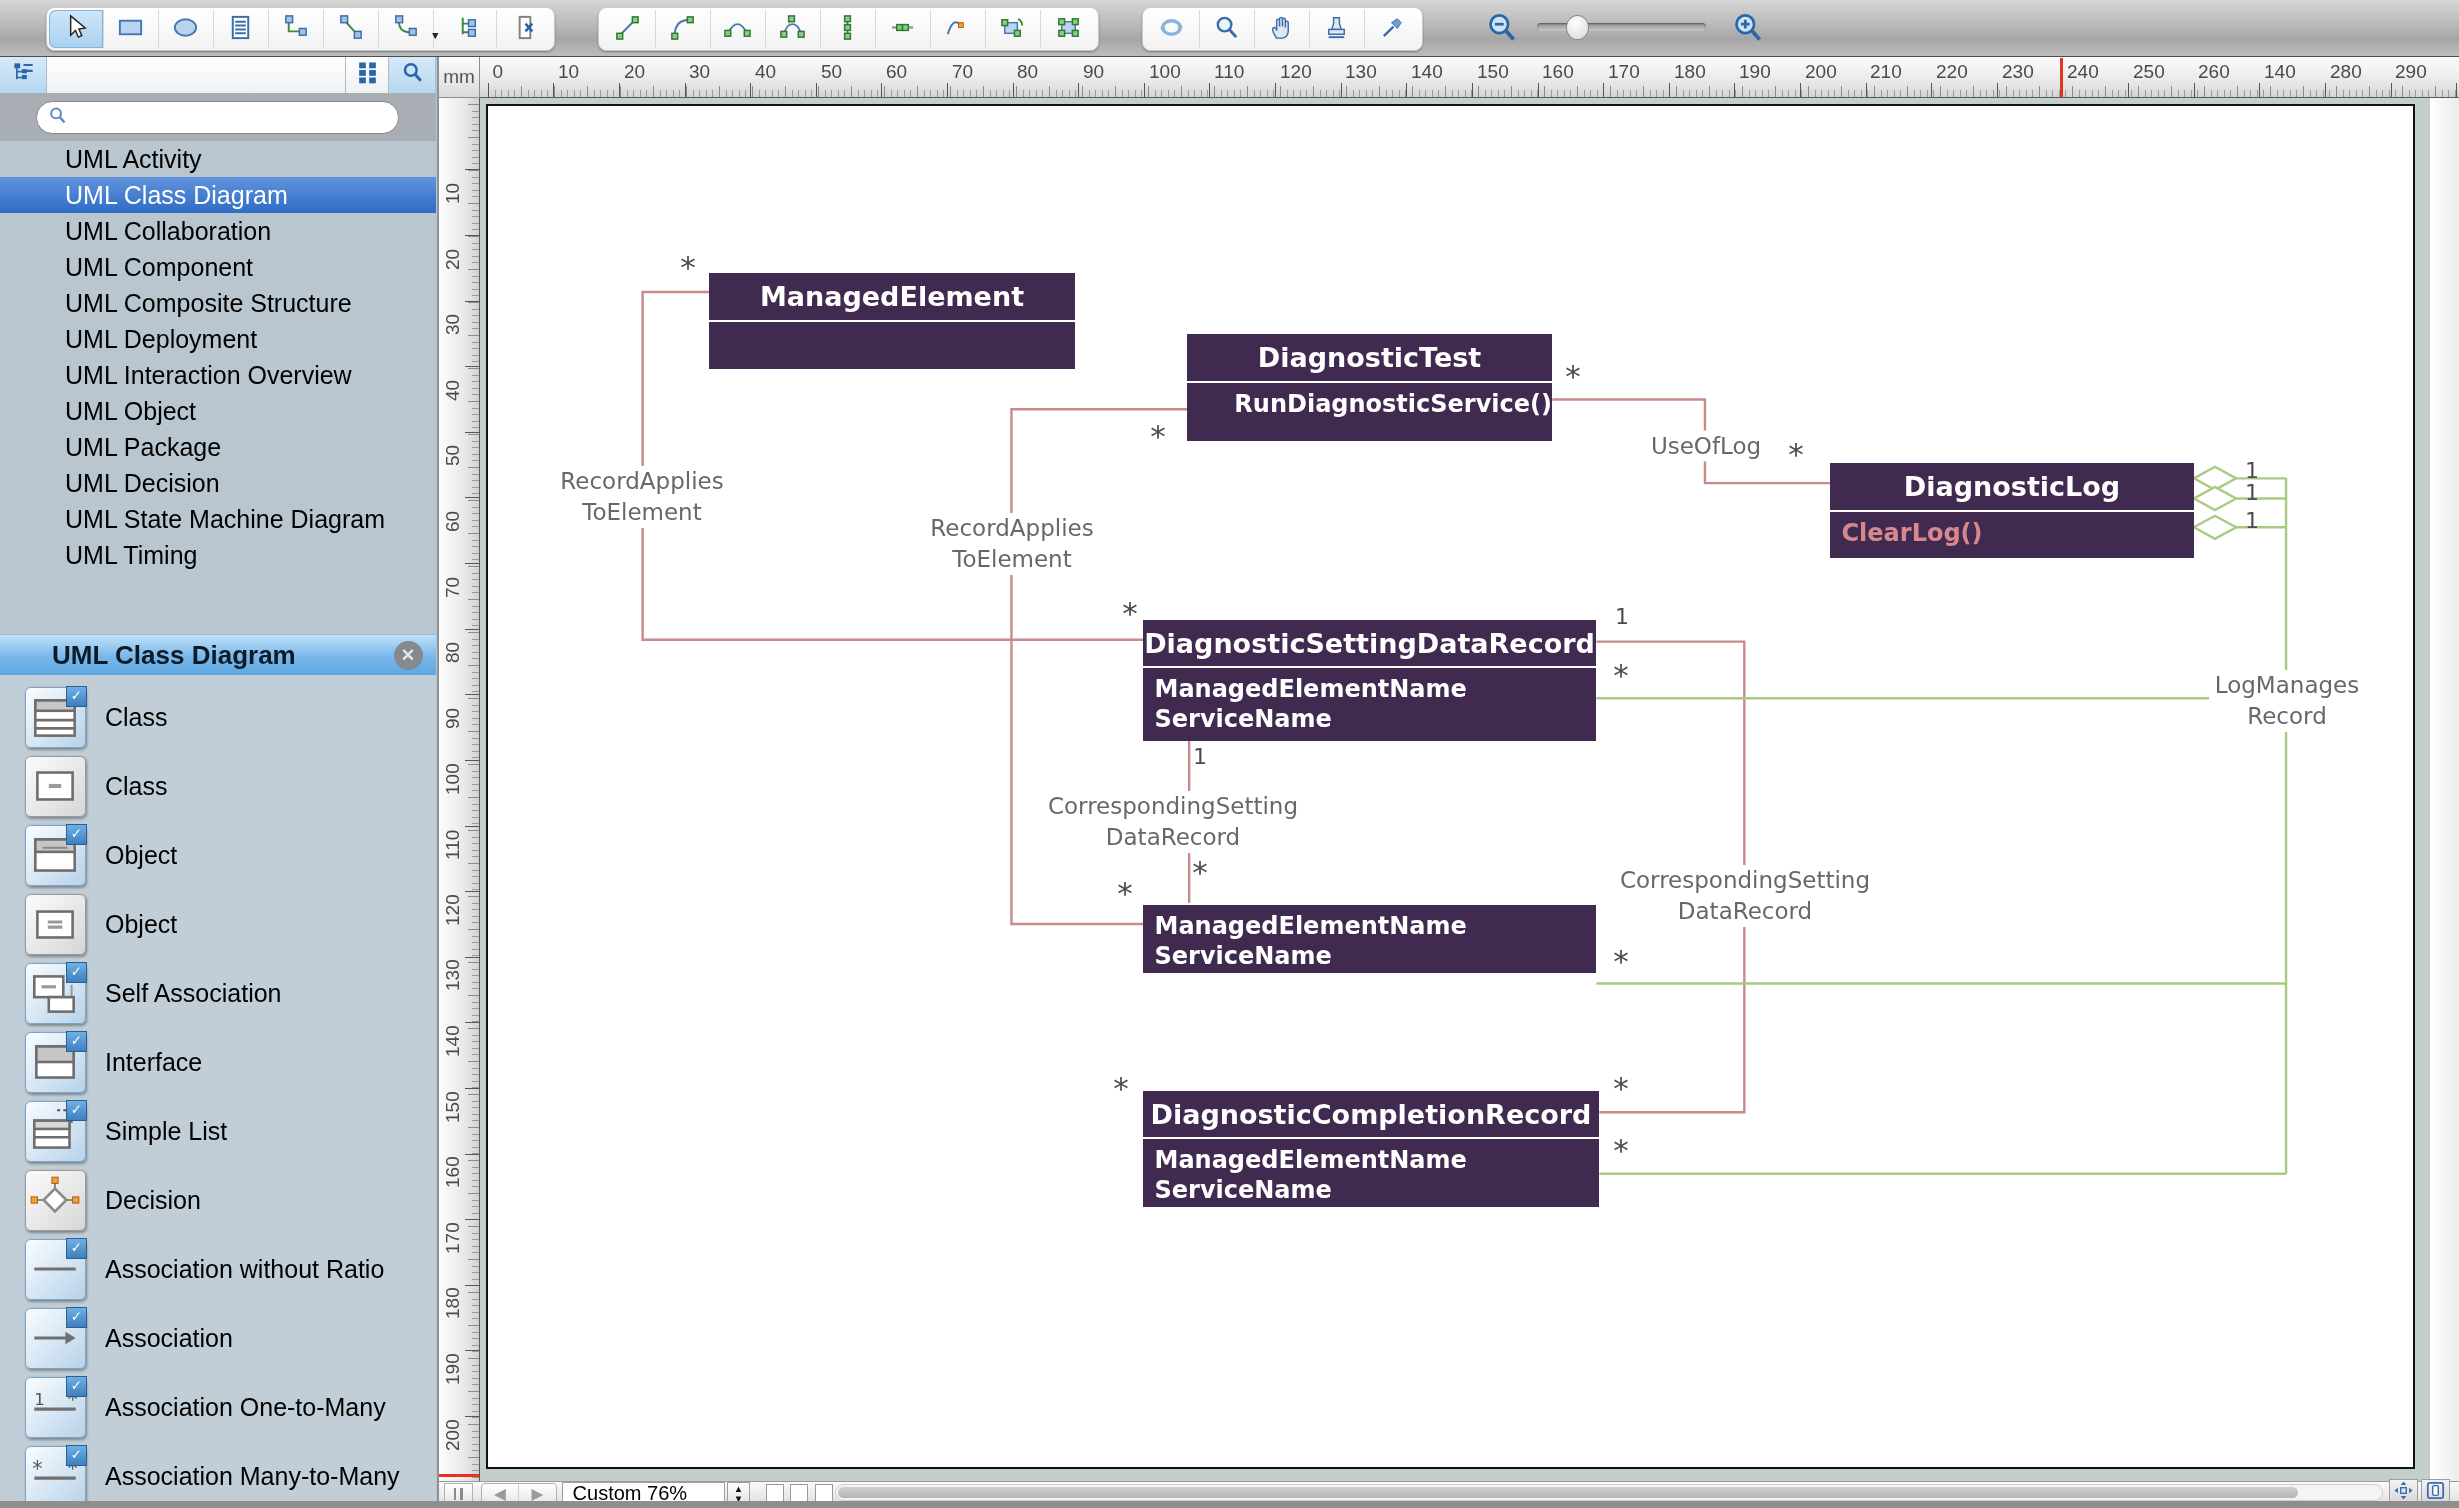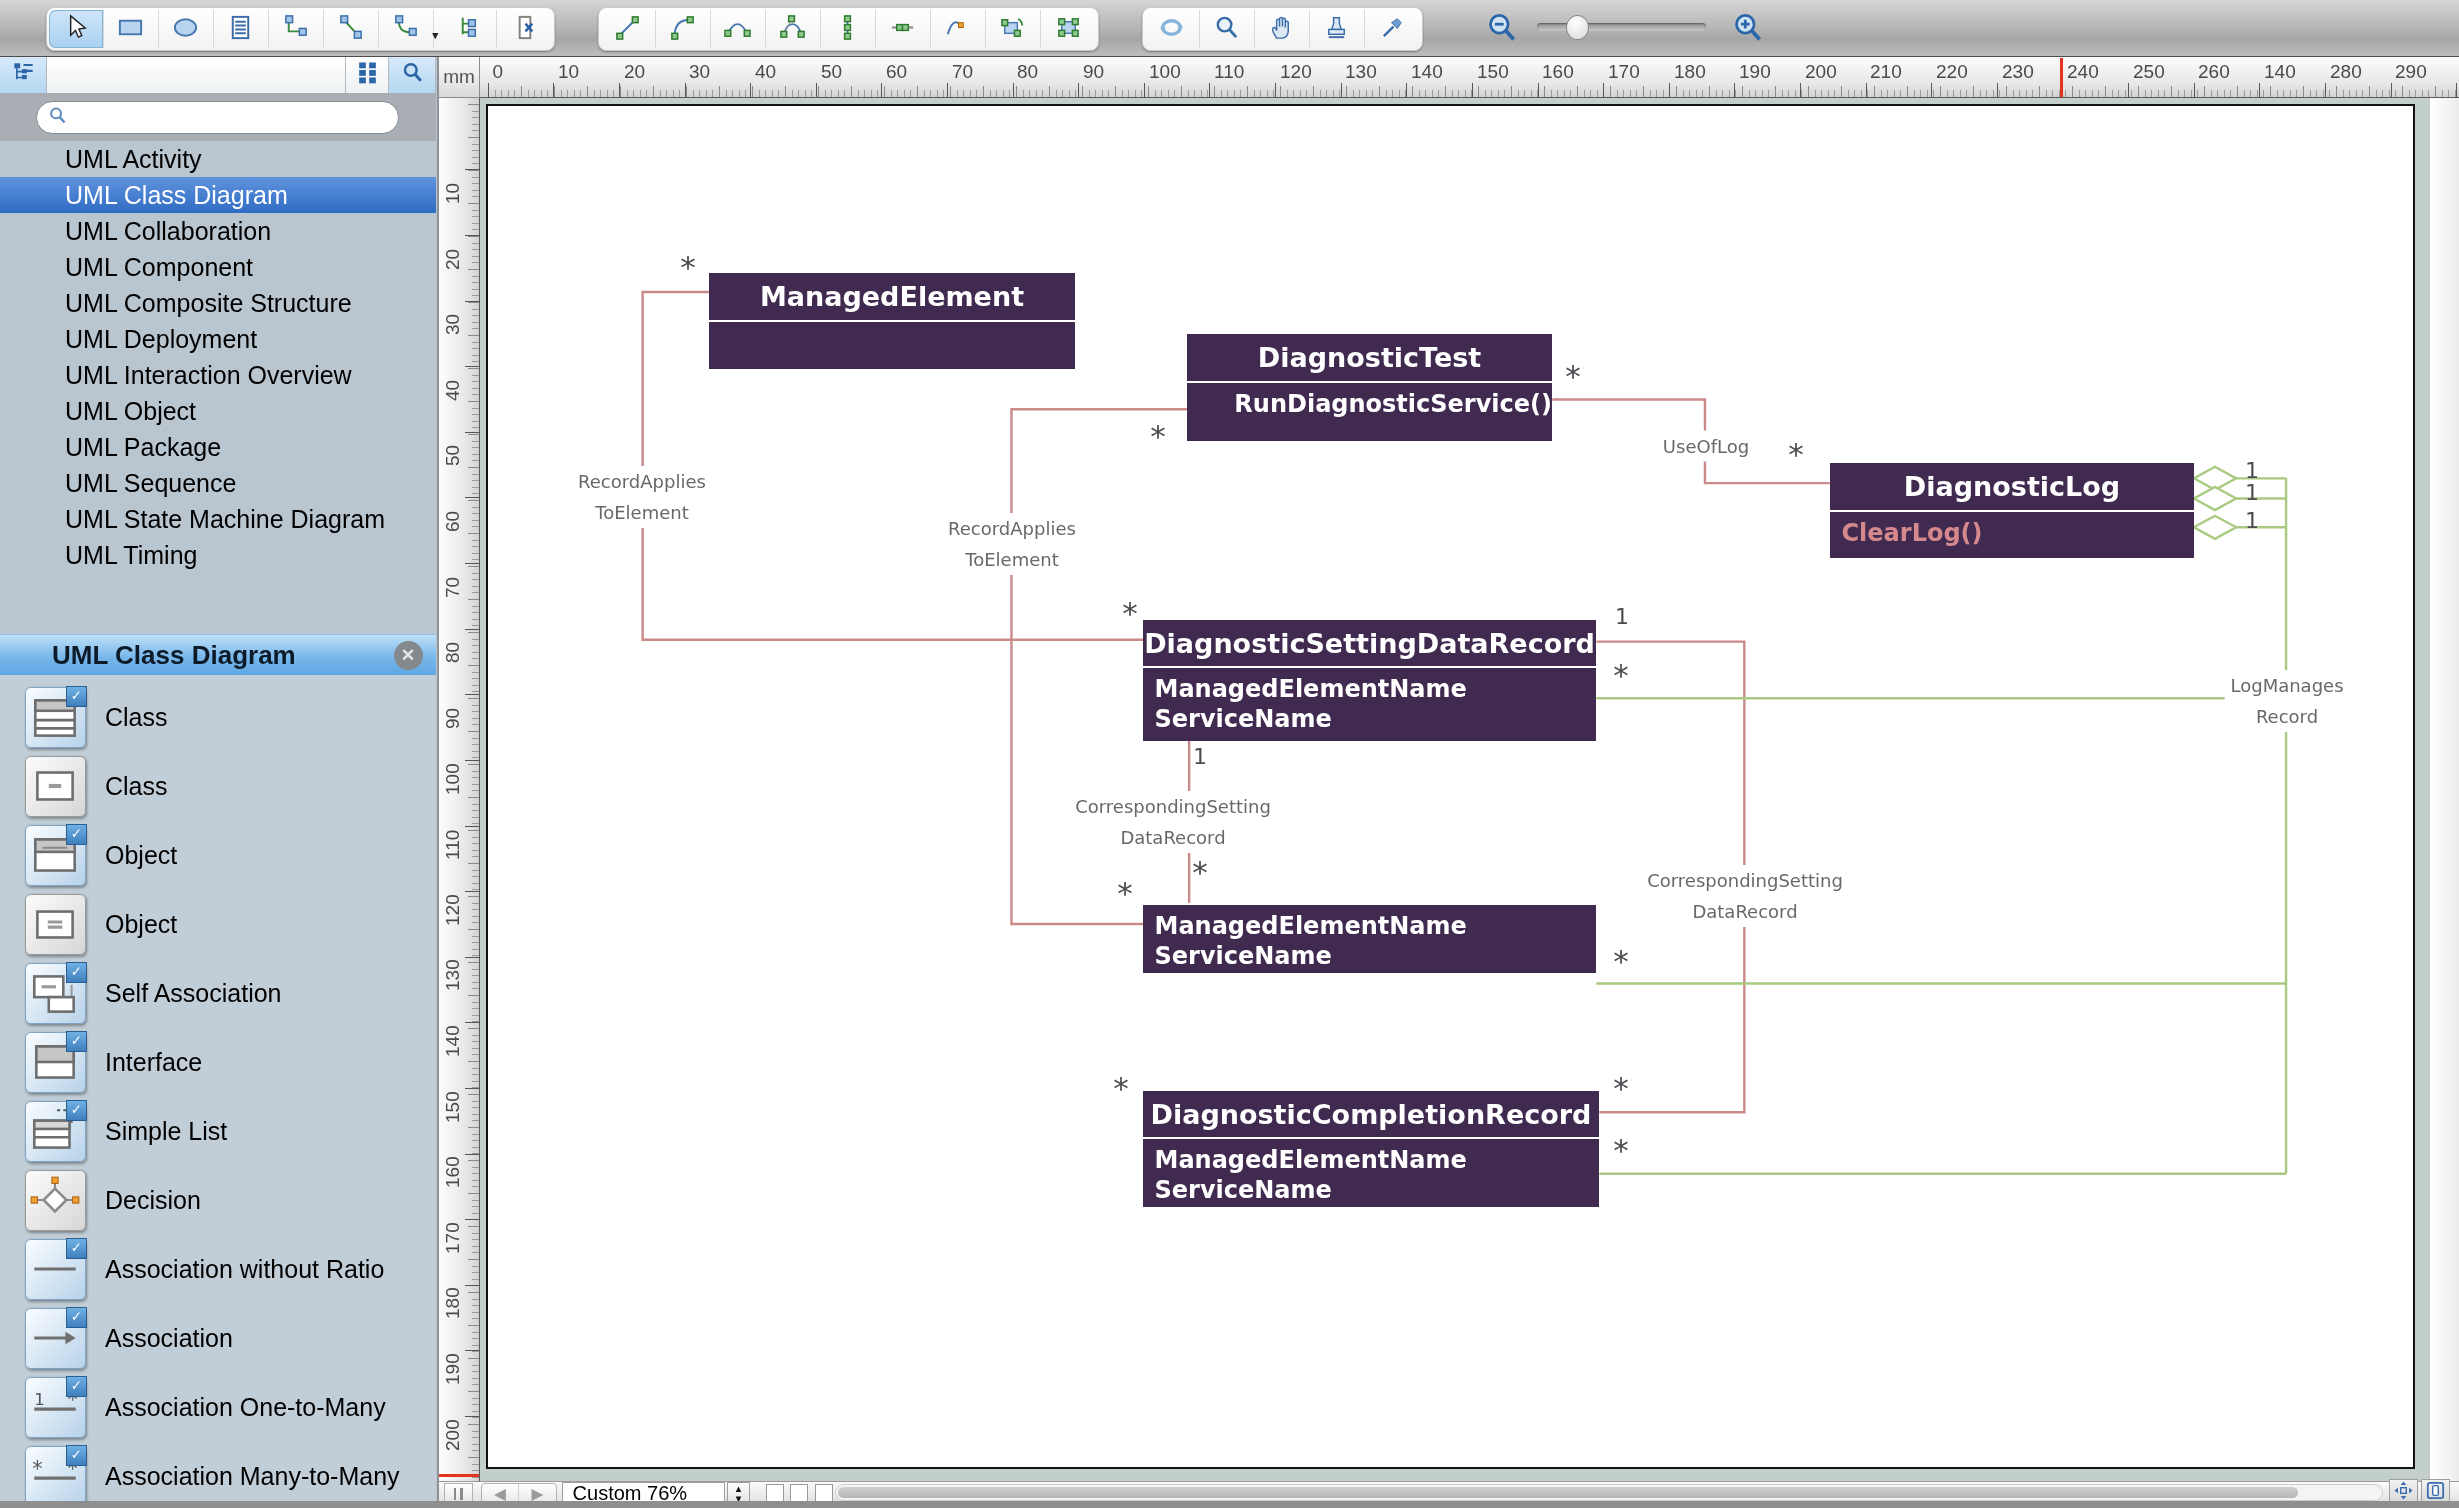--- a/index.html
+++ b/index.html
@@ -85,21 +85,21 @@
   .hmarker{position:absolute;top:1.9px;width:2.9px;height:40px;background:#e23420;}
   .vmarker{position:absolute;left:0;width:41px;height:2.9px;background:#e23420;}
   
   .canvas{position:absolute;left:480px;top:98px;width:1979px;height:1383px;background:#c2cfca;overflow:hidden;z-index:10;}
   .page{position:absolute;left:5.8px;top:5.8px;width:1929px;height:1365px;background:#fff;border:2.9px solid #111;box-sizing:border-box;}
   .vscroll{position:absolute;right:0;top:0;width:29px;height:100%;
     background:linear-gradient(to right,#ffffff,#ececec);border-left:1px solid #c6c6c6;}
   .diagram-layer{position:absolute;left:-480px;top:-98px;width:2459px;height:1508px;}
   .diagram-layer svg{position:absolute;left:0;top:0;}
   .dlabel{position:absolute;transform:translate(-50%,-50%);font-family:"DejaVu Sans","Liberation Sans",sans-serif;
-    font-size:18px;color:#68686a;text-align:center;white-space:pre-line;line-height:31px;background:#fff;padding:0 5.8px;}
+    font-size:23px;color:#68686a;text-align:center;white-space:pre-line;line-height:31px;background:#fff;padding:0 5.8px;}
   .dmult{position:absolute;transform:translate(-50%,-50%);font-family:"DejaVu Sans",sans-serif;color:#4c4c50;}
   .dmult.star{font-size:31px;}
   .dmult.one{font-size:22px;}
   .uml-class{position:absolute;background:#402a50;box-shadow:none;}
   .uml-title{display:flex;align-items:center;justify-content:center;color:#fff;font-weight:bold;
     font-size:27px;font-family:"DejaVu Sans","Liberation Sans",sans-serif;}
   .uml-body{border-top:2.9px solid #fff;color:#fff;font-size:24px;font-weight:bold;
     font-family:"DejaVu Sans","Liberation Sans",sans-serif;padding:5.8px 0 0 11.5px;box-sizing:border-box;line-height:30px;}
   
   .statusbar{position:absolute;left:439px;top:1481px;width:2020px;height:23px;z-index:26;
@@ -349,21 +349,21 @@
   <div class="tree" id="tree">
   <div class="tree-row tree-item">UML Activity</div>
       <div class="tree-row tree-item selected">UML Class Diagram</div>
       <div class="tree-row tree-item">UML Collaboration</div>
       <div class="tree-row tree-item">UML Component</div>
       <div class="tree-row tree-item">UML Composite Structure</div>
       <div class="tree-row tree-item">UML Deployment</div>
       <div class="tree-row tree-item">UML Interaction Overview</div>
       <div class="tree-row tree-item">UML Object</div>
       <div class="tree-row tree-item">UML Package</div>
-      <div class="tree-row tree-item">UML Sequence</div>
+      <div class="tree-row tree-item">UML Decision</div>
       <div class="tree-row tree-item">UML State Machine Diagram</div>
       <div class="tree-row tree-item">UML Timing</div>
     </div>
   <div class="panel-header">
     <span class="ph-title">UML Class Diagram</span>
     <button class="ph-close">✕</button>
   </div>
   <div class="shape-list" id="shape-list">
       <div class="shape-row">
         <div class="shape-thumb"><svg viewBox="0 0 56 56">

